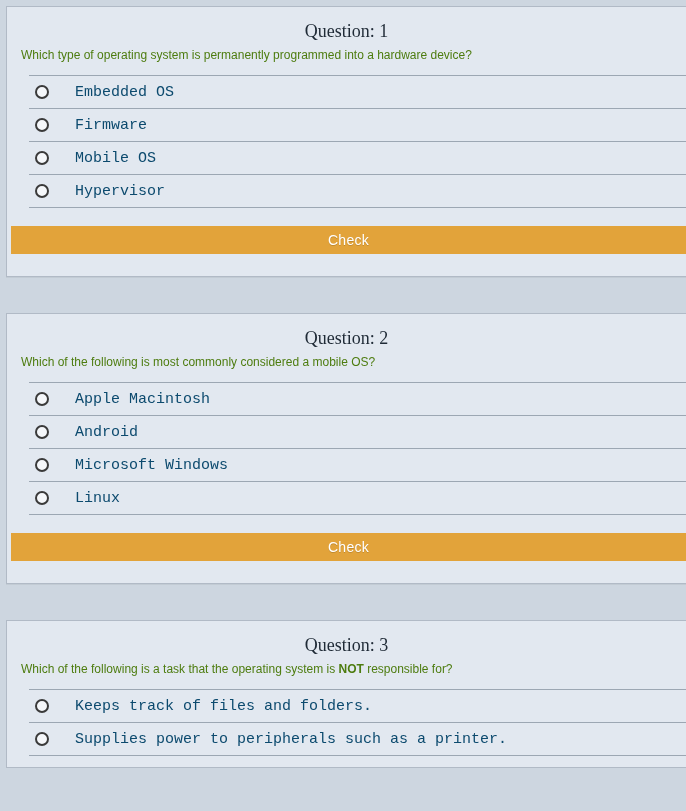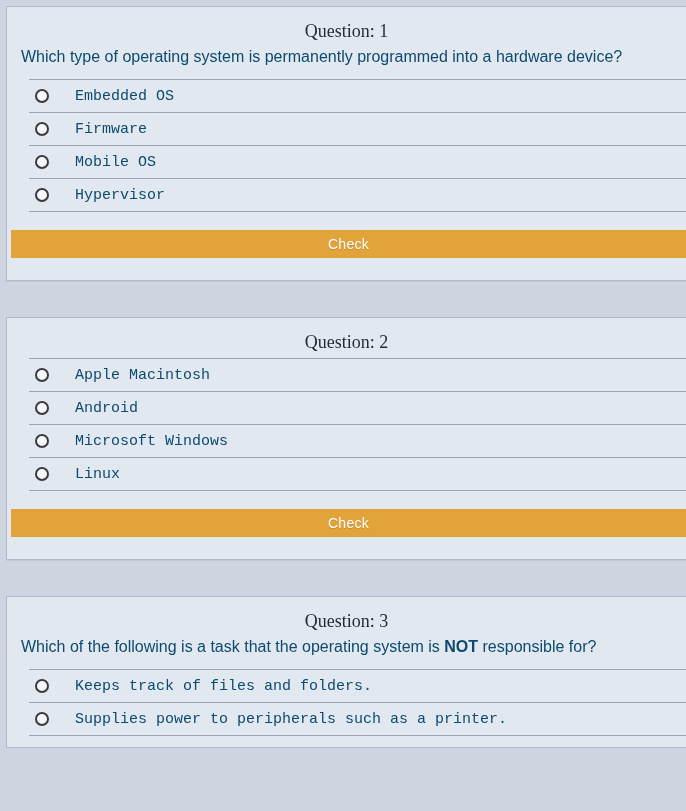--- a/index.html
+++ b/index.html
@@ -19,22 +19,22 @@
     box-shadow: 0 1px 0 rgba(0,0,0,0.05);
   }
   .q-header {
     text-align: center;
     font-size: 18px;
     color: #1f2a36;
     padding: 4px 0 6px 0;
     font-family: Liberation Serif, serif;
   }
   .q-prompt {
-    font-size: 16px;
-    color: #0c4a6e;
+    font-size: 12px;
+    color: #4d7c0f;
     padding: 0 12px 14px 14px;
   }
   .q-prompt b { font-weight: bold; }
   .options {
     padding: 0 0 0 22px;
   }
   .option-row {
     display: flex;
     align-items: center;
     border-top: 1px solid #9ca7b3;
@@ -96,20 +96,21 @@
     <div class="option-row">
       <span class="radio"></span>
       <span class="option-label">Hypervisor</span>
     </div>
   </div>
   <div class="check-bar">Check</div>
 </div>
 
 <div class="question-card">
   <div class="q-header">Question: 2</div>
+  <div class="q-prompt">Which of the following is most commonly considered a mobile OS?</div>
   <div class="options">
     <div class="option-row">
       <span class="radio"></span>
       <span class="option-label">Apple Macintosh</span>
     </div>
     <div class="option-row">
       <span class="radio"></span>
       <span class="option-label">Android</span>
     </div>
     <div class="option-row">

